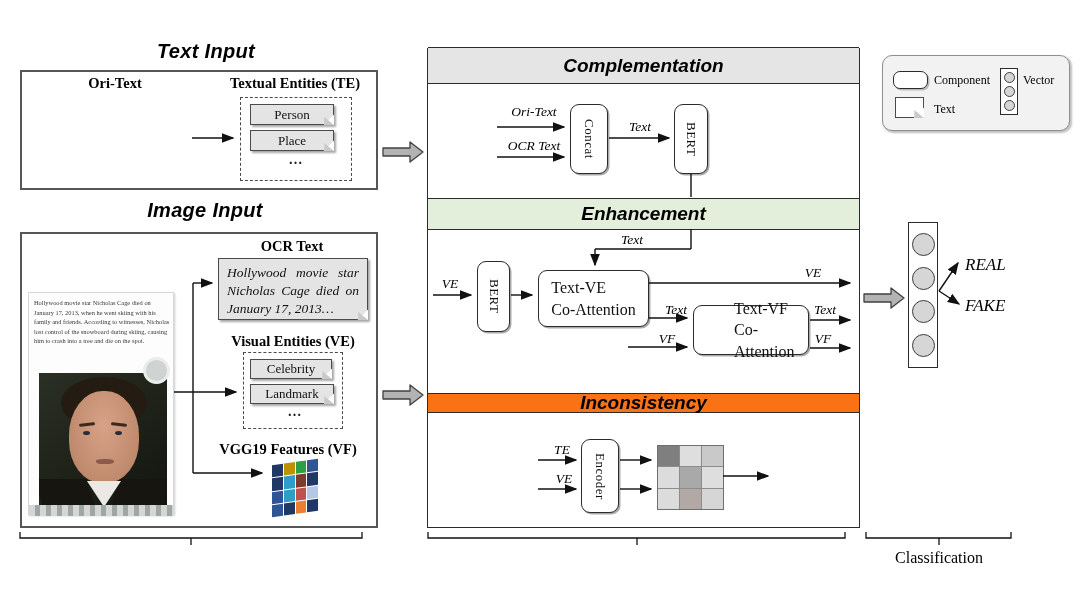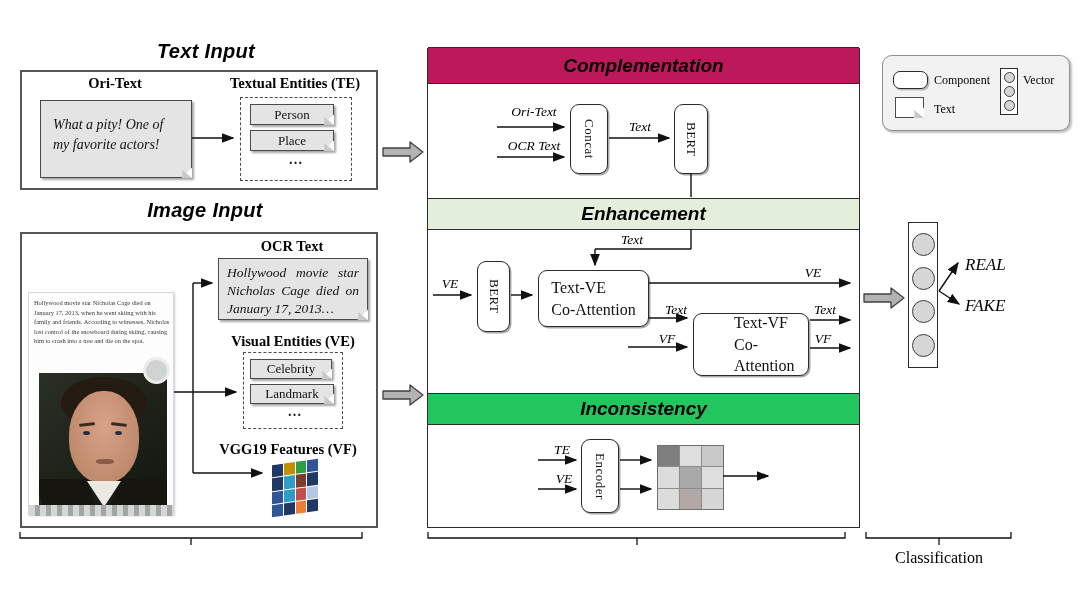--- a/index.html
+++ b/index.html
@@ -76,23 +76,20 @@
 <body>
 
 <div class="stage">
 
   <div class="big-title" style="left:206px;top:40px;">Text Input</div>
 
   <div class="io-box" style="left:20px;top:70px;width:358px;height:120px;"></div>
 
   <div class="sec-label" style="left:115px;top:75px;">Ori-Text</div>
 
-  <div class="note-card" style="left:40px;top:100px;width:152px;height:78px;">
-    <div style="padding:14px 10px 0 12px;font-style:italic;font-size:14px;line-height:1.4;">What a pity!  One of my favorite actors!</div>
-  </div>
 
   <div class="sec-label" style="left:295px;top:75px;">Textual Entities (TE)</div>
 
   <div class="dashed-box" style="left:240px;top:97px;width:112px;height:84px;"></div>
   <div class="note-card entity-card" style="left:250px;top:104px;width:84px;height:21px;text-align:center;">Person</div>
   <div class="note-card entity-card" style="left:250px;top:130px;width:84px;height:21px;">Place</div>
   <div class="dots" style="left:296px;top:152px;">…</div>
 
   <div class="big-title" style="left:205px;top:199px;">Image Input</div>
 
@@ -141,27 +138,27 @@
       <div style="background: rgb(46, 157, 201);"></div>
       <div style="background: rgb(192, 80, 77);"></div>
       <div style="background: rgb(180, 199, 231);"></div>
       <div style="background: rgb(47, 85, 151);"></div>
       <div style="background: rgb(31, 56, 100);"></div>
       <div style="background: rgb(237, 125, 49);"></div>
       <div style="background: rgb(31, 56, 100);"></div>
     </div>
 
   <div class="fusion-box">
-    <div class="header-bar" style="top: -1.6px; height: 37px; background: #be185d;">
+    <div class="header-bar" style="top: -1.6px; height: 37px; background: #e5e5e5;">
       <span>Complementation</span>
     </div>
     <div class="header-bar" style="top: 149px; height: 32px; background: rgb(227, 239, 219);">
       <span>Enhancement</span>
     </div>
-    <div class="header-bar" style="top: 344px; height: 32px; background: #22c55e;">
+    <div class="header-bar" style="top: 344px; height: 20px; background: #f97316;">
       <span>Inconsistency</span>
     </div>
   </div>
 
   <div class="flow-label" style="left:534px;top:104px;">Ori-Text</div>
   <div class="flow-label" style="left:534px;top:138px;">OCR Text</div>
   <div class="comp-box" style="left:570px;top:104px;width:38px;height:70px;">
     <span class="vtext">Concat</span>
   </div>
   <div class="flow-label" style="left:640px;top:119px;">Text</div>
@@ -176,21 +173,21 @@
   </div>
   <div class="comp-box coattn" style="left:538px;top:270px;width:111px;height:57px;">
     <div>
       <div>Text-VE</div>
       <div>Co-Attention</div>
     </div>
   </div>
   <div class="flow-label" style="left:813px;top:265px;">VE</div>
   <div class="flow-label" style="left:676px;top:302px;">Text</div>
   <div class="flow-label" style="left:667px;top:331px;">VF</div>
-  <div class="comp-box coattn" style="left:693px;top:313px;width:116px;height:63px;padding-left:40px;">
+  <div class="comp-box coattn" style="left:693px;top:305px;width:116px;height:50px;padding-left:40px;">
     <div>
       <div>Text-VF</div>
       <div>Co-Attention</div>
     </div>
   </div>
   <div class="flow-label" style="left:825px;top:302px;">Text</div>
   <div class="flow-label" style="left:823px;top:331px;">VF</div>
 
   <div class="flow-label" style="left:562px;top:442px;">TE</div>
   <div class="flow-label" style="left:564px;top:471px;">VE</div>

